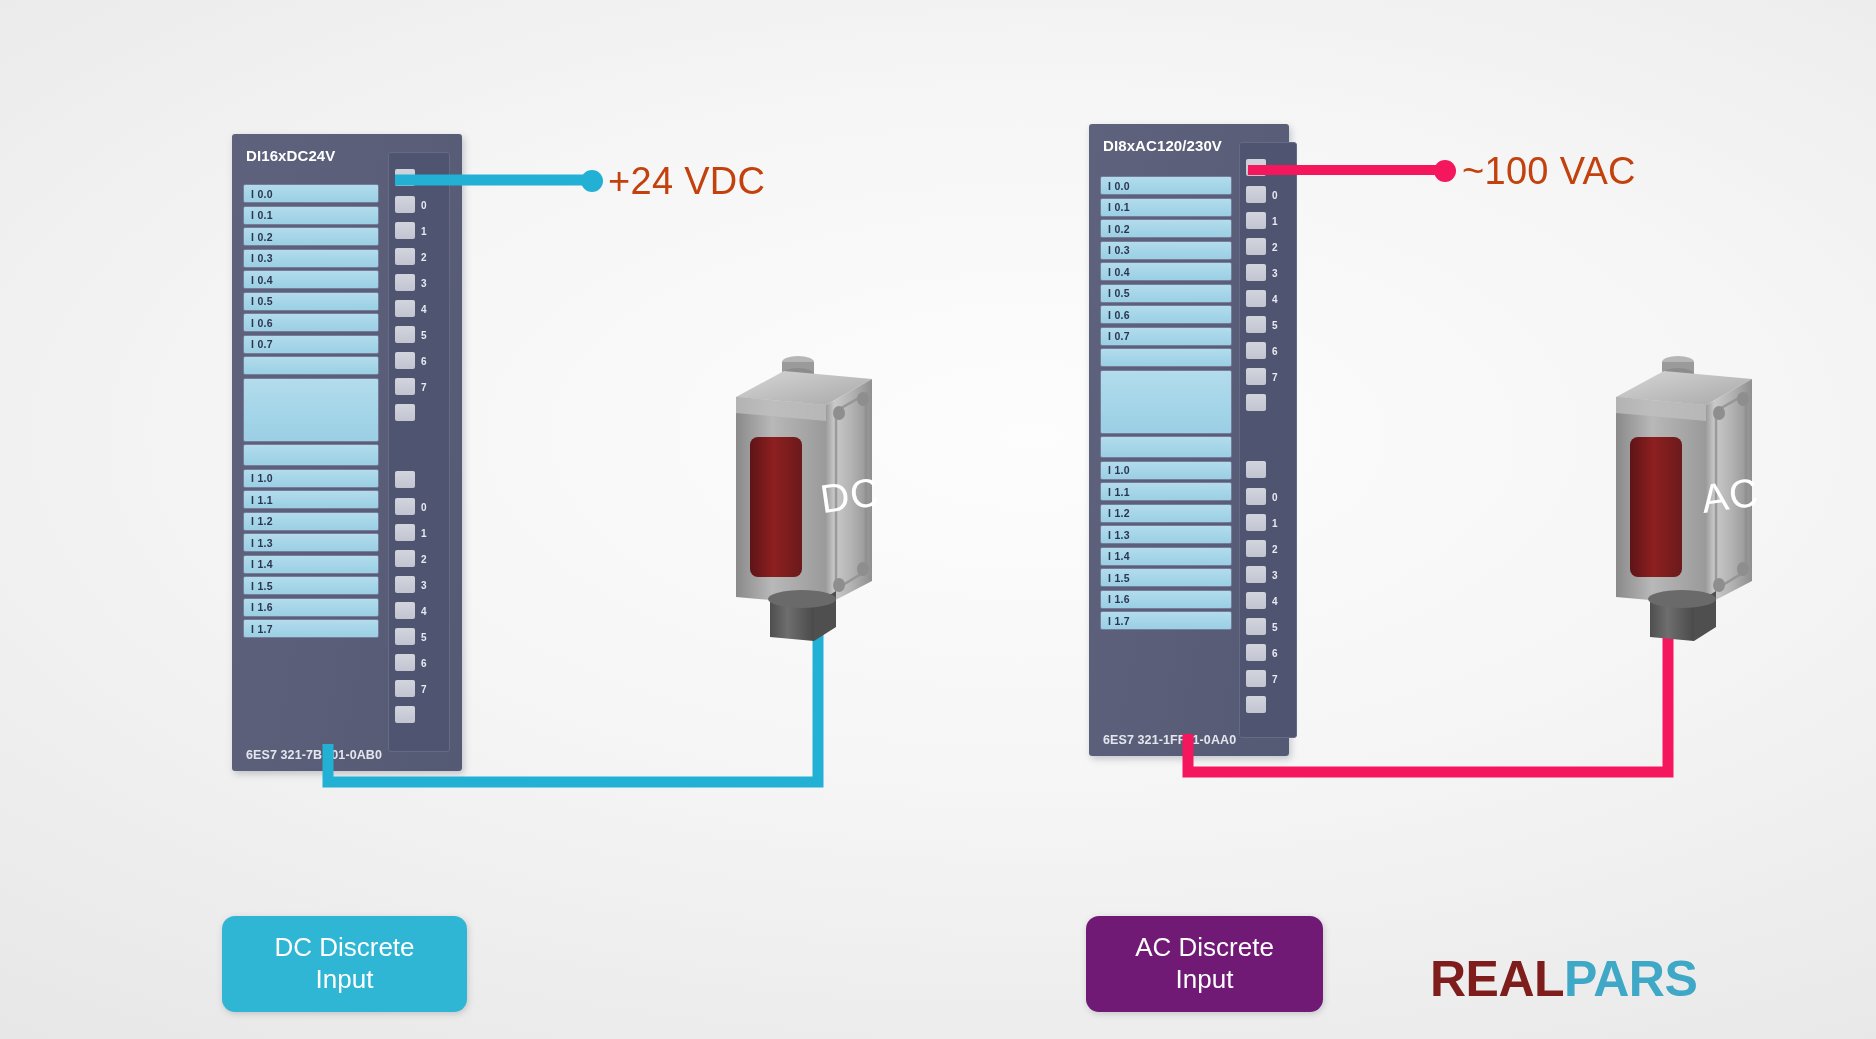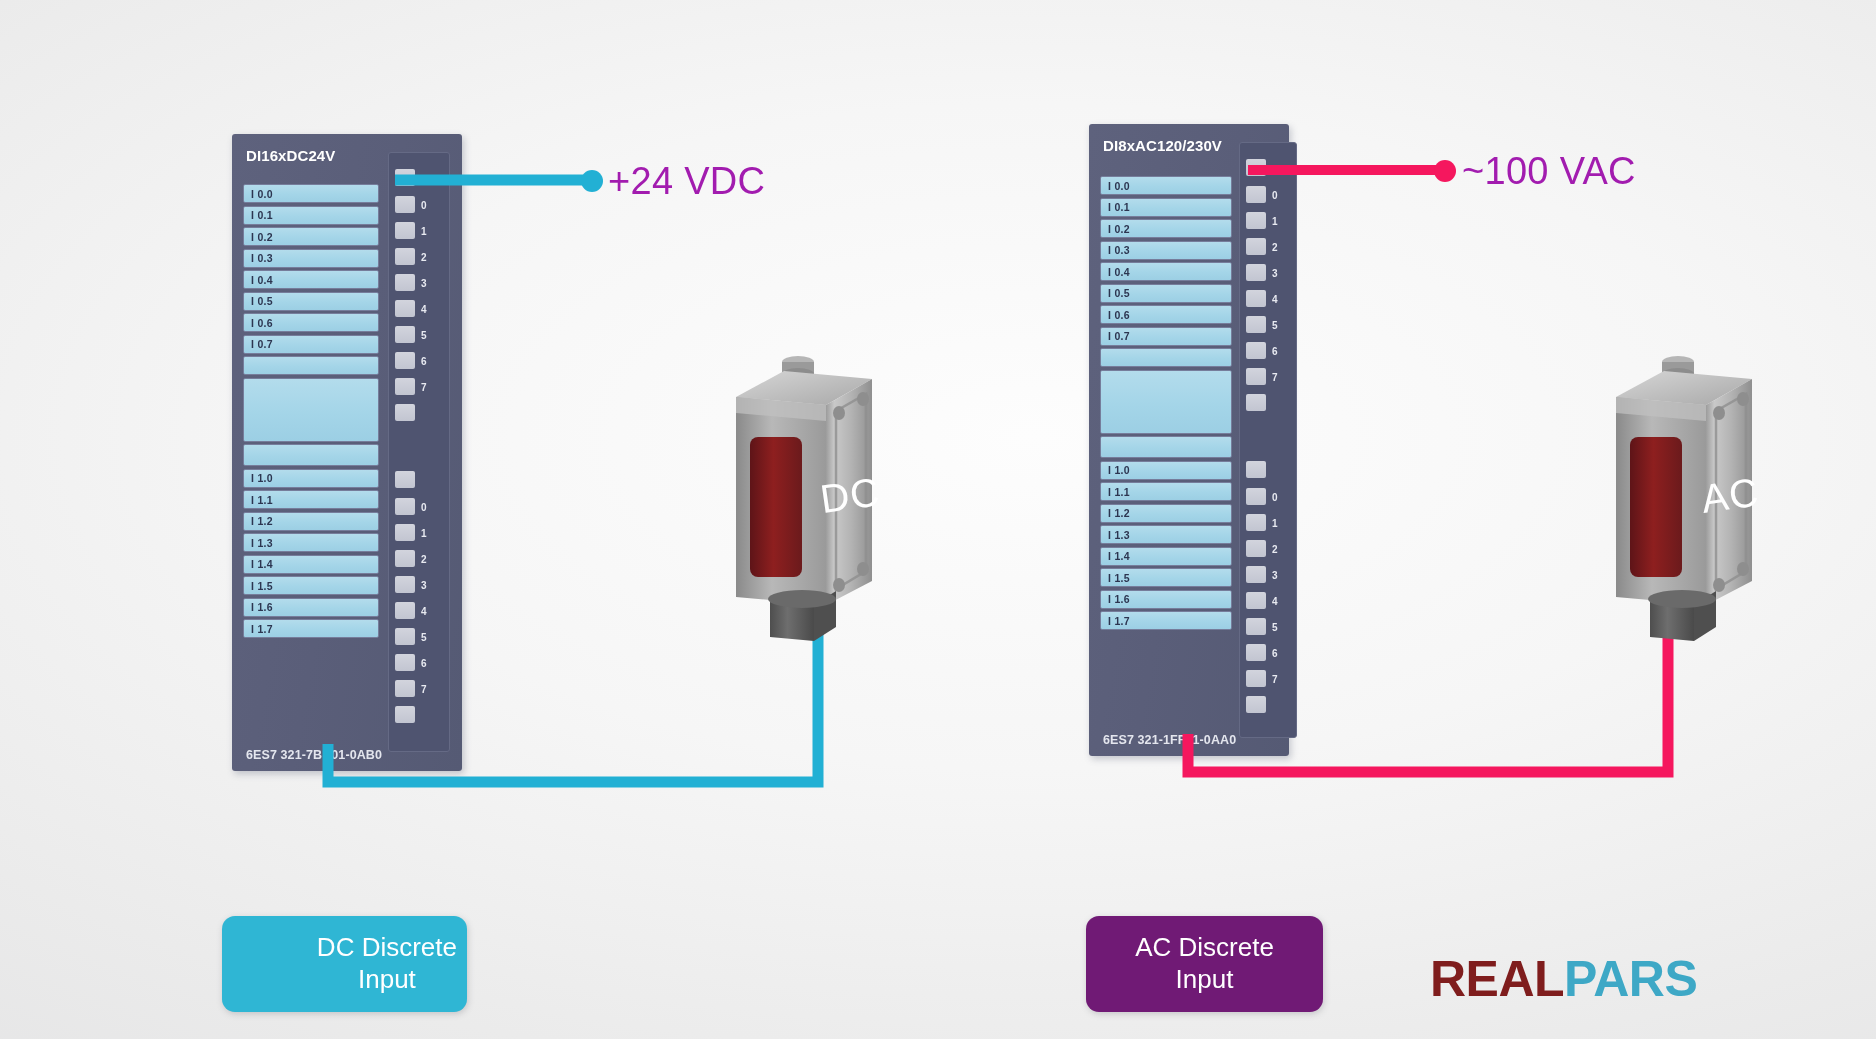--- a/index.html
+++ b/index.html
@@ -93,21 +93,21 @@
   }
 
   
   .wire { position: absolute; }
   .wire svg { display: block; overflow: visible; }
 
   
   .volt-label {
     position: absolute;
     font-size: 38px;
-    color: #a21caf;
+    color: #c2410c;
     letter-spacing: .3px;
     white-space: nowrap;
   }
   .dot { position: absolute; border-radius: 50%; }
 
   
   .pill {
     position: absolute;
     border-radius: 13px;
     display: flex;
@@ -475,21 +475,21 @@
 
       <path d="M44 252 L88 256 L88 292 L44 288 Z" fill="url(#acConn)"></path>
       <path d="M88 256 L110 242 L110 278 L88 292 Z" fill="#4f4f4f"></path>
       <ellipse cx="76" cy="250" rx="34" ry="9" fill="#6a6a6a"></ellipse>
     </svg>
   </div>
 
   <div class="volt-label" style="left:608px; top:116px;">+24 VDC</div>
   <div class="volt-label" style="left:1462px; top:106px;">~100 VAC</div>
 
-  <div class="pill" style="left:222px; top:872px; width:245px; height:96px; background:#2fb6d4;justify-content:flex-end;">
+  <div class="pill" style="left:222px; top:872px; width:245px; height:96px; background:#2fb6d4;">
     <div>
       <div>DC Discrete</div>
       <div>Input</div>
     </div>
   </div>
 
   <div class="pill" style="left:1086px; top:872px; width:237px; height:96px; background:#701a75;">
     <div>
       <div>AC Discrete</div>
       <div>Input</div>

